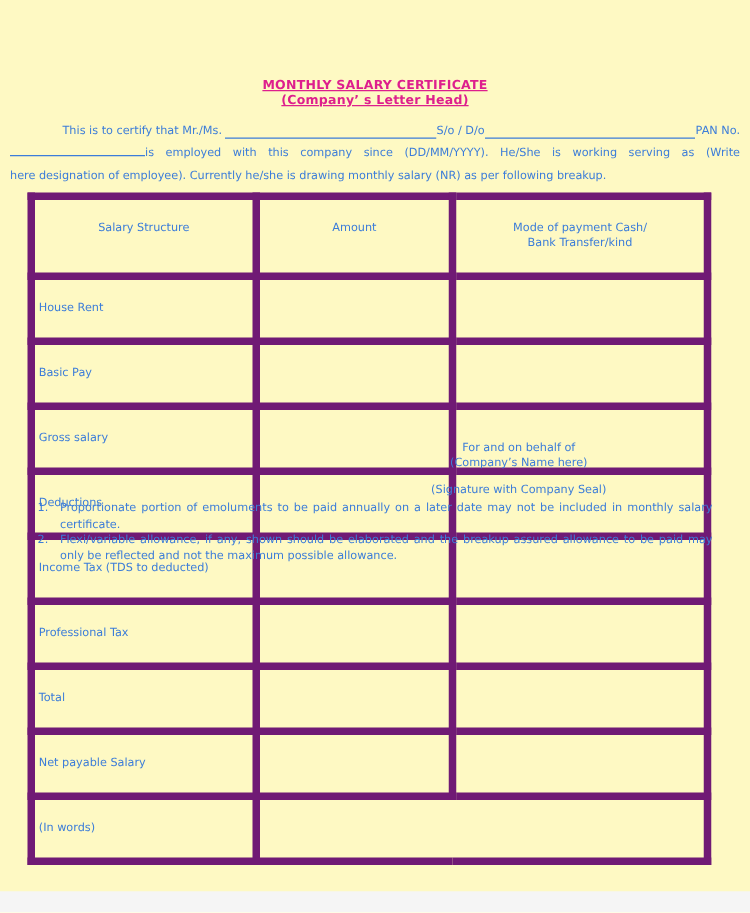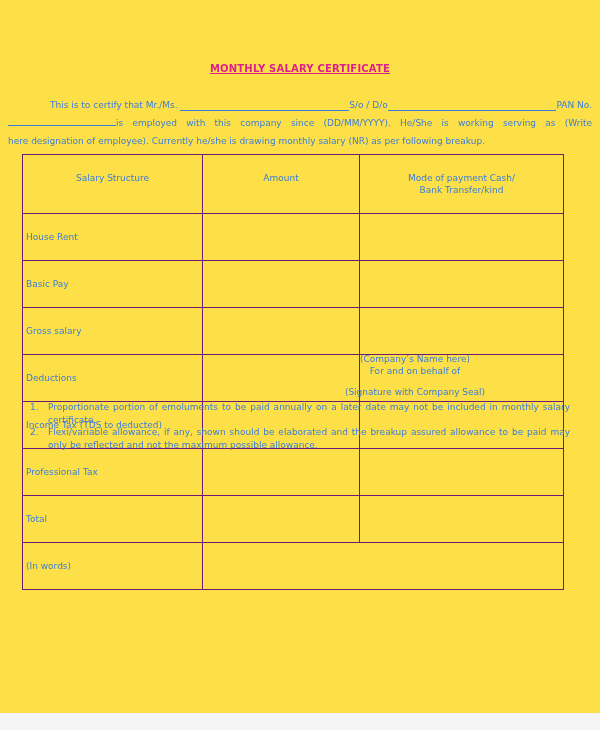--- a/index.html
+++ b/index.html
@@ -1,19 +1,19 @@
 <!DOCTYPE html>
 <html><head>
 <meta charset="utf-8">
 <style>
   html,body{margin:0;padding:0;background:#ffffff;}
   .page{
     position:relative;
     width:600px;height:730px;
-    background:#fde047;
+    background:#fef9c3;
     font-family:"DejaVu Sans",sans-serif;
     font-size:9px;
     color:#3C7DD9;
     overflow:hidden;
   }
   
   .title-block{position:absolute;top:63px;left:0;width:600px;text-align:center;line-height:12px;}
   .title-line{font-weight:bold;color:#DE1F8D;text-decoration:underline;font-size:10px;letter-spacing:.2px;}
   
   .intro{position:absolute;left:8px;top:96px;width:584px;line-height:18px;}
@@ -22,21 +22,21 @@
   .fill{border-bottom:1px solid #3C7DD9;}
   .intro-line1 .fill{flex:1 1 auto;height:0;margin-bottom:3px;}
   .intro-line2{text-align:justify;text-align-last:justify;}
   .fill-inline{display:inline-block;width:108px;height:2px;border-bottom:1px solid #3C7DD9;}
   
   table.salary{
     position:absolute;left:22px;top:154px;
     width:541px;border-collapse:collapse;table-layout:fixed;
   }
   table.salary td,table.salary th{
-    border:1px solid #701a75;
+    border:6px solid #701a75;
     font-size:9px;line-height:12px;font-weight:normal;
     color:#3C7DD9;vertical-align:top;padding:17px 3px;
     overflow:hidden;
   }
   table.salary th{text-align:center;}
   td.label-cell{padding-left:40px;}
   tr.hdr{height:25px;}
   tr.row{height:17px;}
   tr.row-tall{height:28px;}
   
@@ -50,20 +50,21 @@
   
   .page-edge{position:absolute;left:0;bottom:0;width:600px;height:17px;background:#f5f5f5;}
 </style>
 </head>
 <body>
 
 <div class="page">
 
   <div class="title-block">
     <div class="title-line">MONTHLY SALARY CERTIFICATE</div>
+    <div class="title-line">(Company’ s Letter Head)</div>
   </div>
 
   <div class="intro">
     <div class="intro-line1">
       <span class="txt">This is to certify that Mr./Ms. </span>
       <span class="fill"></span>
       <span class="txt">S/o / D/o</span>
       <span class="fill"></span>
       <span class="txt">PAN No.</span>
     </div>
@@ -117,29 +118,34 @@
       <td class="label-cell">Professional Tax</td>
       <td></td>
       <td></td>
     </tr>
     <tr class="row">
       <td class="label-cell">Total</td>
       <td></td>
       <td></td>
     </tr>
     <tr class="row">
+      <td class="label-cell">Net payable Salary</td>
+      <td></td>
+      <td></td>
+    </tr>
+    <tr class="row">
       <td class="label-cell">(In words)</td>
       <td colspan="2"></td>
     </tr>
   </tbody>
     </table>
 
   <div class="sig-block">
+    <div>For and on behalf of</div>
     <div>(Company’s Name here)</div>
-    <div>For and on behalf of</div>
     <div class="sig-seal">(Signature with Company Seal)</div>
   </div>
 
   <div class="notes">
     <div class="note">
       <span class="num">1.</span>
       <span class="body">Proportionate portion of emoluments to be paid annually on a later date may not be included in monthly salary certificate.</span>
     </div>
     <div class="note">
       <span class="num">2.</span>

